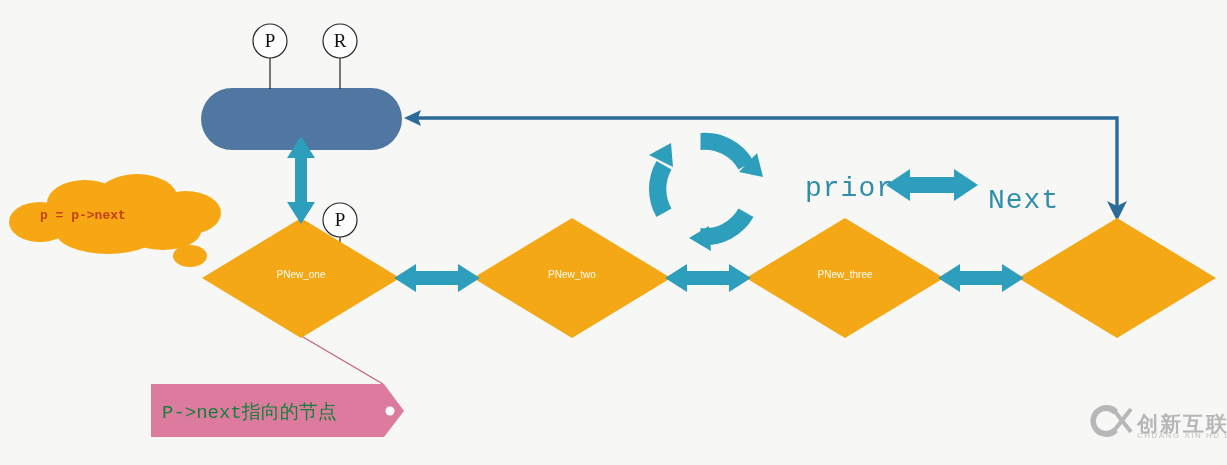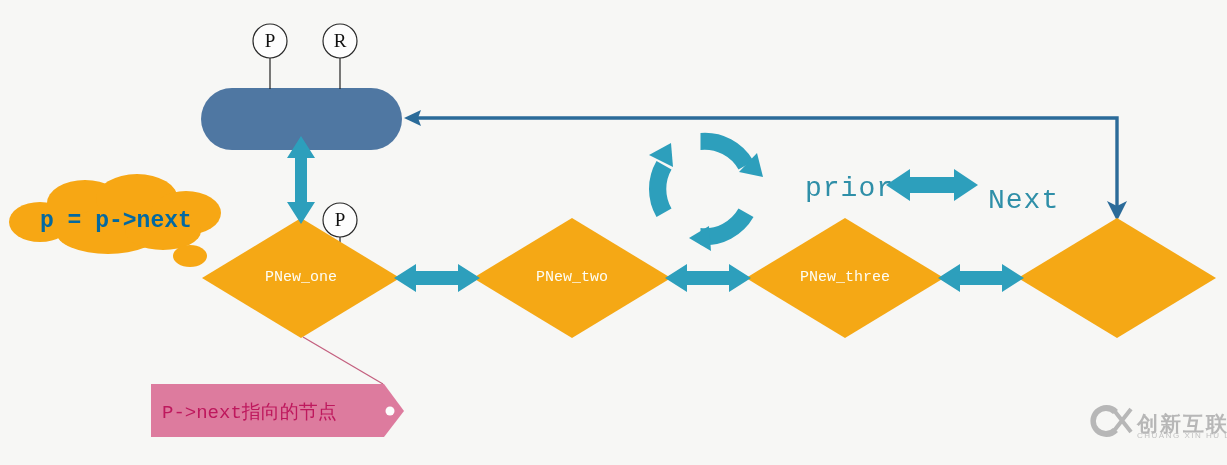--- a/index.html
+++ b/index.html
@@ -9,22 +9,22 @@
     font-family:"Liberation Sans", sans-serif;
     overflow:hidden;
     position:relative;
   }
   #stage{position:absolute;inset:0;width:1227px;height:465px;}
   svg.layer{position:absolute;left:0;top:0;width:1227px;height:465px;}
 
   .node-label{
     position:absolute;
     color:#fdfdf5;
-    font-size:15px;
-    font-family:Liberation Mono, monospace;
+    font-size:10px;
+    font-family:Liberation Sans, sans-serif;
     white-space:nowrap;
     text-align:center;
     pointer-events:none;
   }
   .phead-label{
     position:absolute;
     color:#ffffff;
     font-size:16px;
     font-family:"Liberation Sans", sans-serif;
     white-space:nowrap;
@@ -34,29 +34,29 @@
     font-family:"Liberation Serif", serif;
     font-size:19px;
     color:#101010;
     text-align:center;
     width:34px;
   }
   .cloud-text{
     position:absolute;
     font-family:"Liberation Mono", monospace;
     font-weight:bold;
-    font-size:23px;
-    color:#0369a1;
+    font-size:13px;
+    color:#c2410c;
     white-space:nowrap;
   }
   .tag-text{
     position:absolute;
     font-family:"Liberation Mono", monospace;
     font-size:19px;
-    color:#be185d;
+    color:#15803d;
     white-space:nowrap;
   }
   .pn-text{
     position:absolute;
     font-family:"Liberation Mono", monospace;
     font-size:28px;
     color:#2f8fa8;
     white-space:nowrap;
     letter-spacing:1px;
   }

